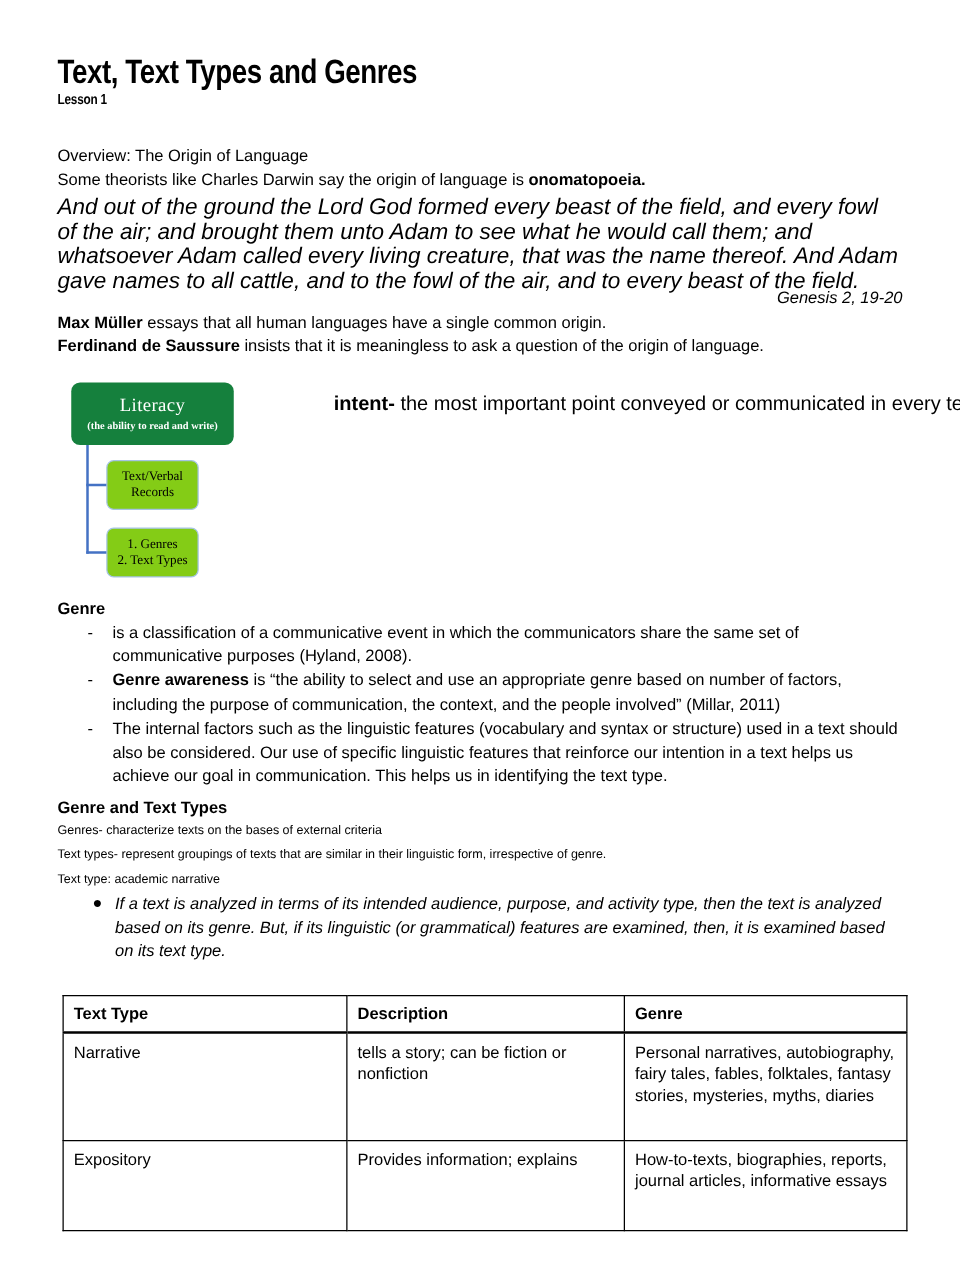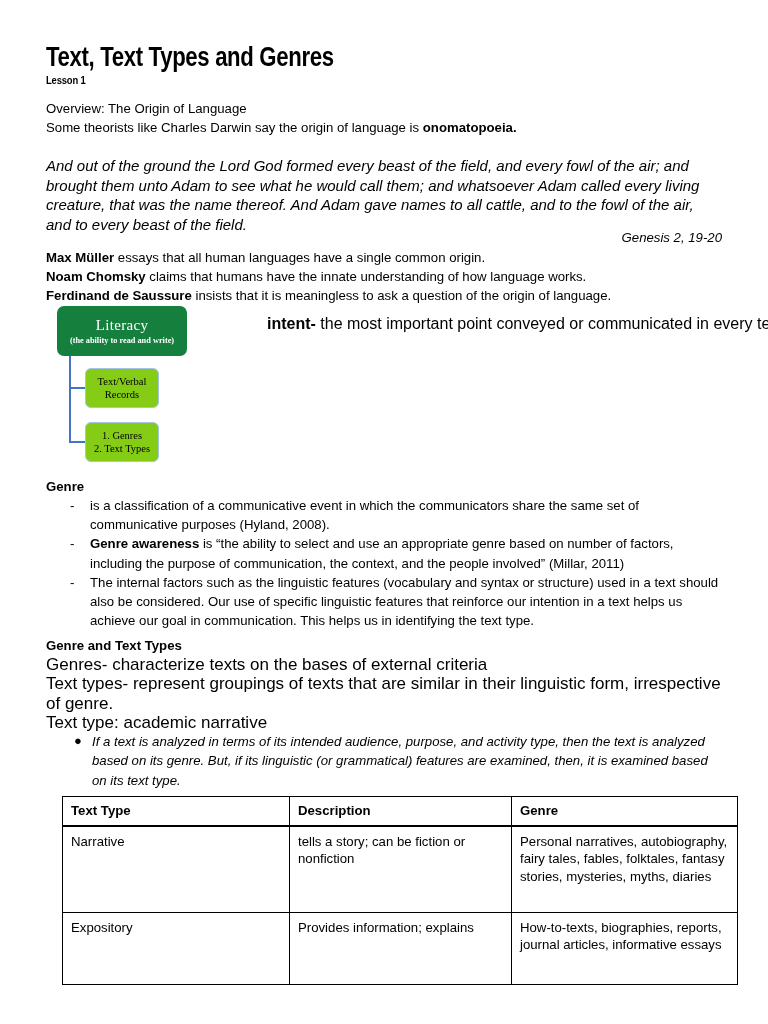--- a/index.html
+++ b/index.html
@@ -61,31 +61,31 @@
     line-height: 18.5px;
     font-family: "Liberation Sans", sans-serif;
   }
 
   .blk {
     position: absolute;
     left: 46px;
     width: 676px;
   }
 
-  #overview-block { top: 100px; }
+  #overview-block { top: 116px; }
   #overview-block .line { white-space: nowrap; }
 
   #scripture-block {
     top: 156px;
     font-style: italic;
     text-align: left;
   }
   #scripture-block p {
     margin: 0;
-    font-size: 15px;
+    font-size: 18px;
     line-height: 19.5px;
   }
   #scripture-cite {
     position: absolute;
     left: 46px;
     top: 229px;
     width: 676px;
     text-align: right;
     font-style: italic;
     font-size: 13.2px;
@@ -203,21 +203,21 @@
   }
   .dash-list li .dash-marker {
     position: absolute;
     left: 24px;
     top: 0;
   }
 
   
   #gtt-block { top: 636px; }
   #gtt-block .line {
-    font-size: 17px;
+    font-size: 10px;
     line-height: 19.3px;
   }
   .dot-list {
     margin: 0;
     padding: 0;
     list-style: none;
   }
   .dot-list li {
     position: relative;
     padding-left: 46px;
@@ -229,21 +229,21 @@
     position: absolute;
     left: 28px;
     top: -1px;
     font-style: normal;
     font-size: 13px;
   }
 
   
   #text-type-table {
     position: absolute;
-    left: 62px;
+    left: 50px;
     top: 796px;
     width: 675px;
     border-collapse: collapse;
     table-layout: fixed;
   }
   #text-type-table td, #text-type-table th {
     border: 1px solid #000000;
     vertical-align: top;
     padding: 6px 8px 7px 8px;
     font-size: 13.2px;
@@ -276,21 +276,20 @@
     <div class="line"><span>Some  theorists like Charles Darwin say the origin of  language is </span><b>onomatopoeia.</b></div>
   </div>
 
   <div class="blk" id="scripture-block">
     <p>And out of the ground the Lord God formed every beast of the field, and every fowl of the air; and brought them unto Adam to see what he would call them; and whatsoever Adam called every living creature, that was the name thereof. And Adam gave names to all cattle, and to the fowl of the air, and to every beast of the field.</p>
   </div>
   <div id="scripture-cite">Genesis 2, 19-20</div>
 
   <div class="blk" id="theorists-block">
     <div class="line"><b>Max Müller</b><span> essays that all human languages have a single common origin.</span></div>
-    <div class="line"><b>Noam Chomsky</b><span> claims that humans have the innate understanding of how language works.</span></div>
     <div class="line"><b>Ferdinand de Saussure</b><span> insists that it is meaningless to ask a question of the origin of language.</span></div>
   </div>
 
   <div id="diagram">
     <div class="conn-v"></div>
     <div class="conn-h" id="conn-h-1"></div>
     <div class="conn-h" id="conn-h-2"></div>
 
     <div class="lit-box">
       <div class="lit-title">Literacy</div>

